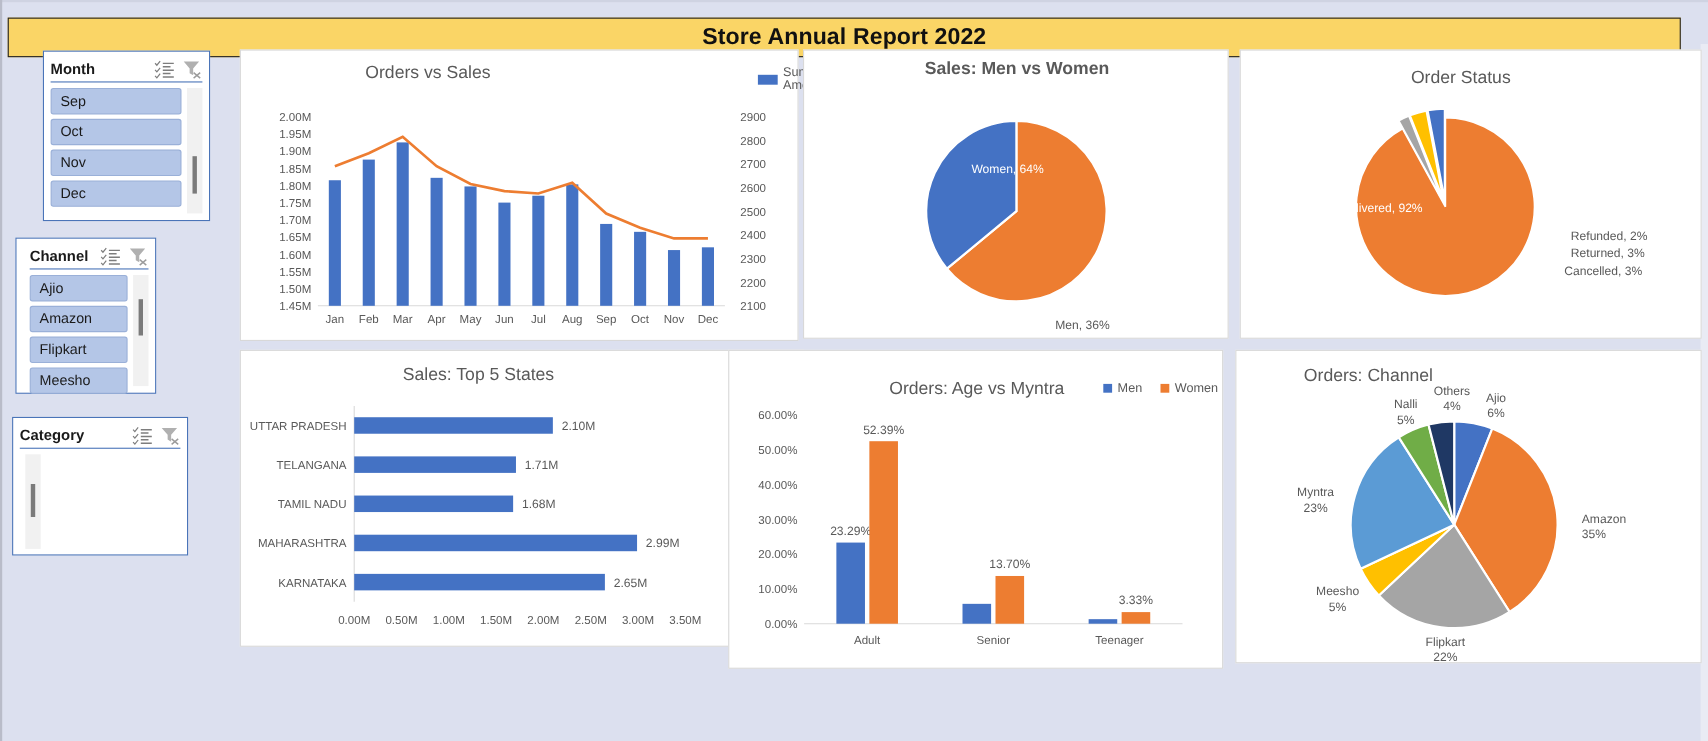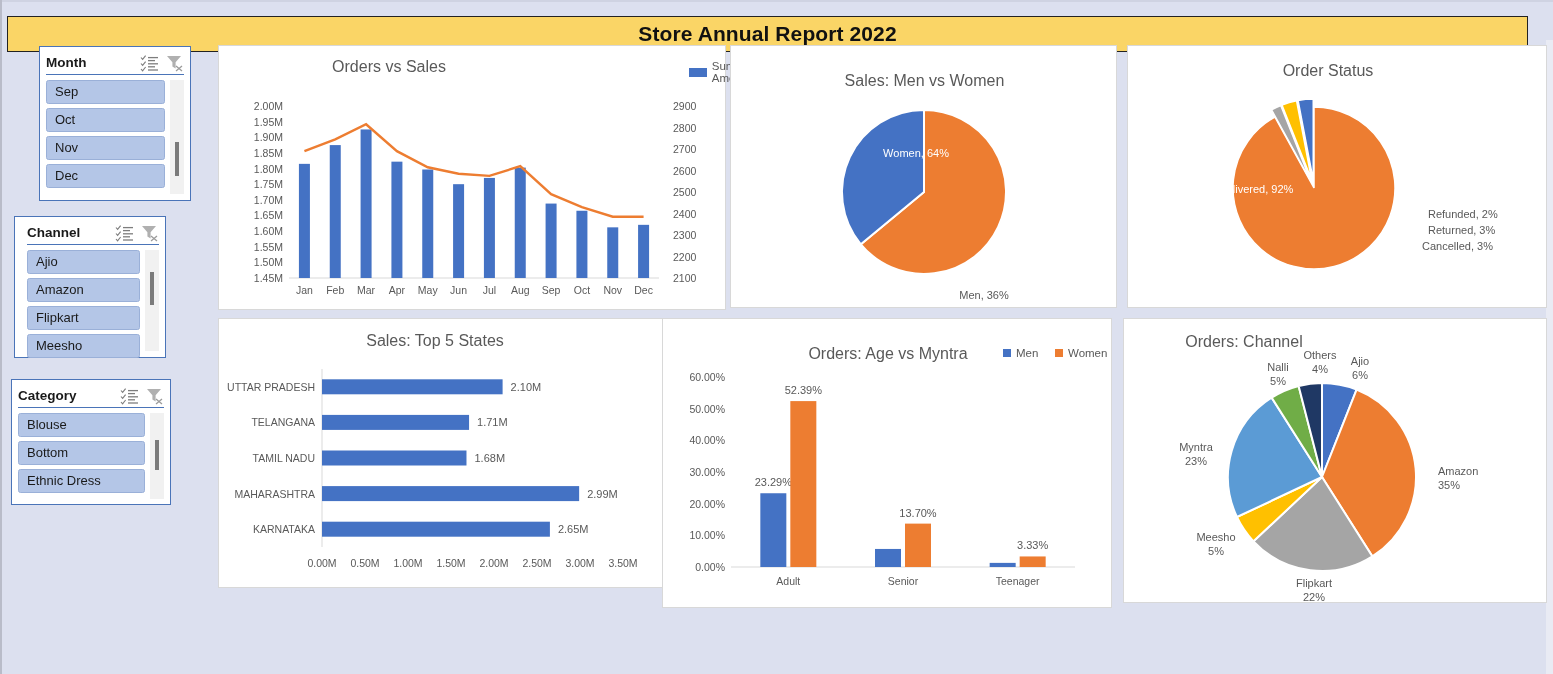--- a/index.html
+++ b/index.html
@@ -98,21 +98,21 @@
       <div class="sl-item">Oct</div>
       <div class="sl-item">Nov</div>
       <div class="sl-item">Dec</div>
     </div>
     <div class="sl-scroll" style="height:114px;">
       <div class="sl-thumb" style="top:62px; height:34px;"></div>
     </div>
   </div>
 </div>
 
-<div class="slicer" id="slicer-channel" style="left:14px; top:216px; width:152px; height:142px;padding-left:12px;">
+<div class="slicer" id="slicer-channel" style="left:14px; top:216px; width:128px; height:142px;padding-left:12px;">
   <div class="slicer-head">
     <span class="slicer-title">Channel</span>
     <svg class="sicon" viewBox="0 0 20 18">
       <path d="M1 3.5l1.6 1.8L5.6 1.6" stroke="#595959" stroke-width="1.1" fill="none"></path>
       <path d="M1 9.5l1.6 1.8L5.6 7.6" stroke="#595959" stroke-width="1.1" fill="none"></path>
       <path d="M1 15l1.6 1.8L5.6 13" stroke="#595959" stroke-width="1.1" fill="none"></path>
       <line x1="8" y1="3.6" x2="18" y2="3.6" stroke="#595959" stroke-width="1.3"></line>
       <line x1="8" y1="6.6" x2="15" y2="6.6" stroke="#595959" stroke-width="1.3"></line>
       <line x1="8" y1="9.8" x2="18" y2="9.8" stroke="#595959" stroke-width="1.3"></line>
       <line x1="8" y1="12.8" x2="15" y2="12.8" stroke="#595959" stroke-width="1.3"></line>
@@ -148,25 +148,20 @@
       <line x1="8" y1="9.8" x2="18" y2="9.8" stroke="#595959" stroke-width="1.3"></line>
       <line x1="8" y1="12.8" x2="15" y2="12.8" stroke="#595959" stroke-width="1.3"></line>
       <line x1="8" y1="16" x2="18" y2="16" stroke="#595959" stroke-width="1.3"></line>
     </svg>
     <svg class="sicon" viewBox="0 0 20 18">
       <path d="M3 2h14l-5.4 6.3v6.2L8.4 12.6V8.3z" fill="#9a9a9a"></path>
       <path d="M12 12l6 5M18 12l-6 5" stroke="#808080" stroke-width="1.3" fill="none"></path>
     </svg>
   </div>
   <div class="slicer-body">
-    <div class="slicer-items">
-      <div class="sl-item">Blouse</div>
-      <div class="sl-item">Bottom</div>
-      <div class="sl-item">Ethnic Dress</div>
-    </div>
     <div class="sl-scroll" style="height:86px;">
       <div class="sl-thumb" style="top:27px; height:30px;"></div>
     </div>
   </div>
 </div>
 
 <div class="panel" id="p-orders-sales" style="left:218px; top:45px; width:508px; height:265px;">
   <div style="position:absolute; left:75px; top:12px; width:190px;" class="panel-title">Orders vs Sales</div>
   <div class="legend-row" style="position:absolute; left:470px; top:14px;">
     <div class="lg-bar" style="background:#4472C4;"></div>
@@ -221,21 +216,21 @@
       <text x="362.91666666666663" y="208" class="tick" text-anchor="middle">Oct</text>
       <rect x="388.25" y="141.33818181818182" width="11" height="50.66181818181818" fill="#4472C4"></rect>
       <text x="393.75" y="208" class="tick" text-anchor="middle">Nov</text>
       <rect x="419.0833333333333" y="138.83636363636364" width="11" height="53.16363636363636" fill="#4472C4"></rect>
       <text x="424.5833333333333" y="208" class="tick" text-anchor="middle">Dec</text>
       <path d="M85.41666666666667 65.14999999999999 L116.25 53.32499999999999 L147.08333333333331 38.275000000000006 L177.91666666666666 65.14999999999999 L208.75 81.27499999999999 L239.58333333333331 87.72500000000001 L270.41666666666663 89.875 L301.25 80.2 L332.0833333333333 108.15 L362.91666666666663 121.05 L393.75 130.725 L424.5833333333333 130.725" fill="none" stroke="#ED7D31" stroke-width="2.4"></path>
     </svg>
 </div>
 
 <div class="panel" id="p-men-women" style="left:730px; top:45px; width:387px; height:263px;">
-  <div style="position:absolute; left:0; top:26px; width:387px;" class="panel-title">Sales: Men vs Women</div>
+  <div style="position:absolute; left:0; top:8px; width:387px;font-weight:bold;" class="panel-title">Sales: Men vs Women</div>
   <svg id="svg-men-women" width="387" height="215" style="position:absolute; left:0; top:46px;">
       <path d="M193 100 L193 18 A82 82 0 1 1 129.81791409238528 152.26876715939255 Z" fill="#ED7D31" stroke="#fff" stroke-width="2"></path>
       <path d="M193 100 L129.81791409238528 152.26876715939255 A82 82 0 0 1 192.99999999999997 18 Z" fill="#4472C4" stroke="#fff" stroke-width="2"></path>
       <text x="185" y="65" class="pie-lbl-w" text-anchor="middle">Women, 64%</text>
       <text x="253" y="207" class="pie-lbl" text-anchor="middle">Men, 36%</text>
     </svg>
 </div>
 
 <div class="panel" id="p-order-status" style="left:1127px; top:45px; width:420px; height:263px;">
   <div style="position:absolute; left:0; top:16px; width:400px;" class="panel-title">Order Status</div>

